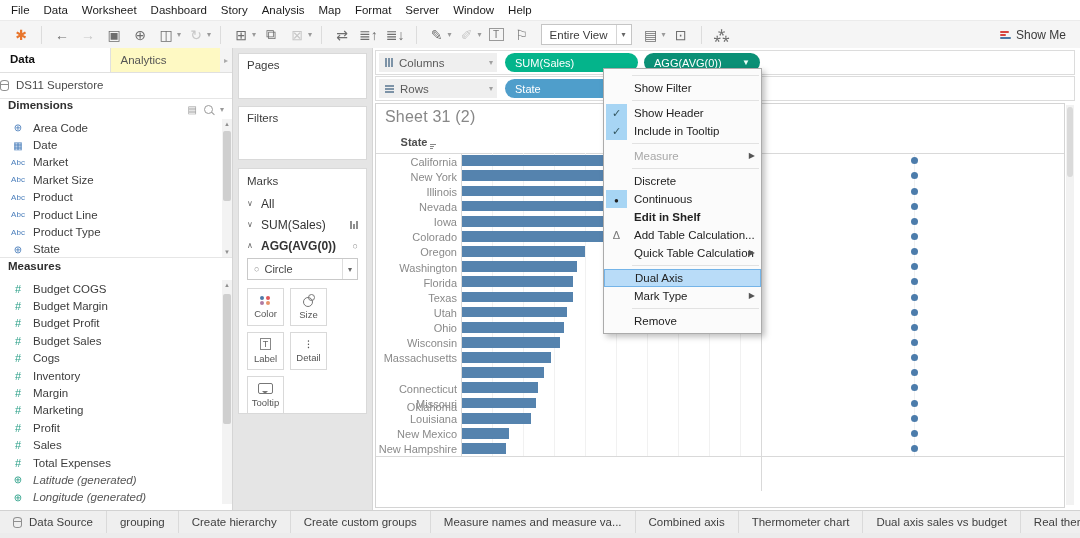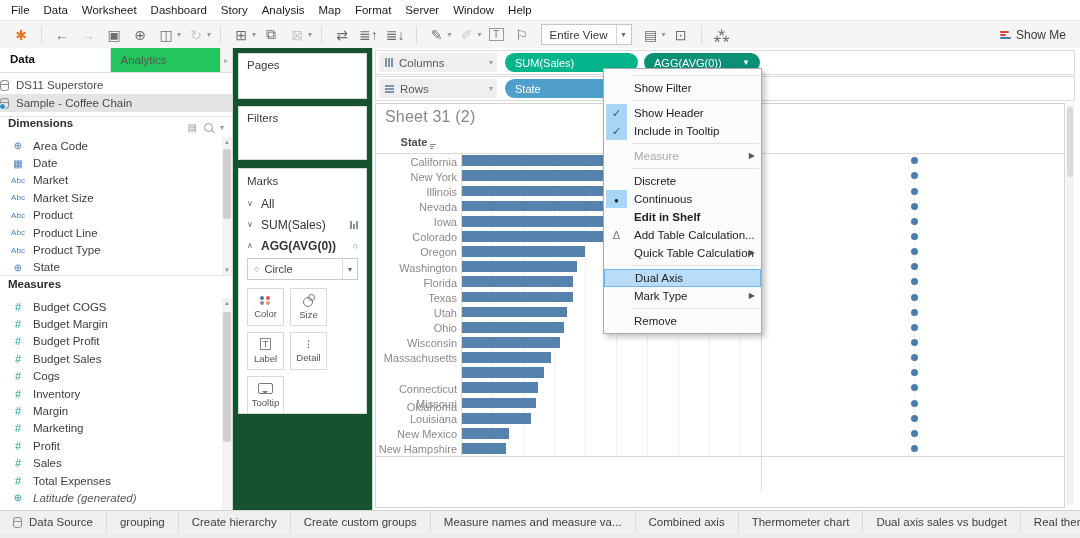--- a/index.html
+++ b/index.html
@@ -28,21 +28,21 @@
   .sm-icon .b1{width:9px;background:#d64541;}
   .sm-icon .b2{width:6px;background:#d64541;}
   .sm-icon .b3{width:11px;background:#4a78a5;}
 
   
   .main{position:absolute;left:0;top:48px;width:1080px;height:462px;}
 
   
   .sidebar{position:absolute;left:0;top:0;width:233px;height:462px;border-right:1px solid #d5d5d5;background:#fff;box-sizing:border-box;overflow:hidden;}
   .ds-tabs{display:flex;height:24px;border-bottom:1px solid #e0e0e0;align-items:stretch;}
-  .ds-tab{flex:1;display:flex;align-items:center;padding-left:10px;color:#555;background:#22c55e;border-left:1px solid #e0e0e0;cursor:default;}
+  .ds-tab{flex:1;display:flex;align-items:center;padding-left:10px;color:#555;background:#fef9c3;border-left:1px solid #e0e0e0;cursor:default;}
   .ds-tab.active{background:#fff;border-left:none;font-weight:bold;color:#111;border-bottom:2px solid #fff;}
   .ds-pin{width:12px;display:flex;align-items:center;justify-content:center;color:#aaa;font-size:8px;background:#f4f4f4;}
   .ds-list{padding:3px 0 4px 0;border-bottom:1px solid #e6e6e6;}
   .ds-row{display:flex;align-items:center;gap:7px;height:18px;color:#4a4a4a;cursor:default;}
   .ds-row.sel{background:#e4e4e4;}
   .cyl{position:relative;width:9px;height:11px;border:1px solid #8f8f8f;border-radius:4px/3px;box-sizing:border-box;flex:none;}
   .cyl:before{content:"";position:absolute;left:0;right:0;top:1px;height:2px;border-bottom:1px solid #8f8f8f;}
   .cyl.live:after{content:"";position:absolute;left:-2px;bottom:-2px;width:5px;height:5px;border-radius:50%;background:#2d8fc4;border:1px solid #fff;}
   .sec-header{display:flex;height:20px;padding:0 8px;font-weight:bold;color:#2f2f2f;justify-content:space-between;}
   .sec-header.mh{border-top:1px solid #e6e6e6;padding-top:2px;}
@@ -62,21 +62,21 @@
   .fi.green{color:#2ca089;}
   .fi.abc{font-size:8px;letter-spacing:0;}
   .fi.hash{font-size:11px;}
   .sb-scroll{position:absolute;right:0;top:0;bottom:0;width:10px;background:#f3f3f3;}
   .sb-scroll .arr{position:absolute;left:0;right:0;height:10px;color:#8f8f8f;font-size:6px;text-align:center;line-height:10px;}
   .sb-scroll .arr.up{top:0;}
   .sb-scroll .arr.dn{bottom:0;}
   .sb-scroll .thumb{position:absolute;left:1px;right:1px;background:#cfcfcf;border-radius:2px;}
 
   
-  .cards{position:absolute;left:233px;top:0;width:140px;height:462px;background:#14532d;border-right:1px solid #d5d5d5;box-sizing:border-box;}
+  .cards{position:absolute;left:233px;top:0;width:140px;height:462px;background:#e5e5e5;border-right:1px solid #d5d5d5;box-sizing:border-box;}
   .card{position:absolute;left:5px;right:5px;background:#fff;border:1px solid #d9d9d9;box-sizing:border-box;padding:5px 8px;color:#3c3c3c;}
   .card.pages{top:5px;height:46px;}
   .card.filters{top:58px;height:54px;}
   .card.marks{top:120px;height:246px;padding:5px 0 0 0;}
   .marks-h{padding:1px 8px 6px;}
   .mlayer{display:flex;align-items:center;height:21px;padding:0 8px;gap:6px;cursor:default;}
   .mlayer .car{font-size:8px;color:#666;width:8px;}
   .mlayer .nm{flex:1;font-size:12px;color:#333;}
   .mlayer .nm.bold{font-weight:bold;}
   .mini-bars{display:inline-flex;align-items:flex-end;gap:1px;}
@@ -239,24 +239,20 @@
     <div class="sidebar">
       <div class="ds-tabs" id="dsTabs">
           <div class="ds-tab active">Data</div>
           <div class="ds-tab">Analytics</div>
           <div class="ds-pin">▸</div>
         </div>
       <div class="ds-list" id="dsList">
           <div class="ds-row">
             <span class="cyl"></span>
             <span>DS11 Superstore</span>
-          </div>
-          <div class="ds-row sel">
-            <span class="cyl live"></span>
-            <span>Sample - Coffee Chain</span>
           </div>
         </div>
       <div class="sec-header">
         <span>Dimensions</span>
         <span class="hdr-icons">
           <span class="grid-ic">▤</span>
           <span class="mag-ic"></span>
           <span class="hdr-caret">▾</span>
         </span>
       </div>

